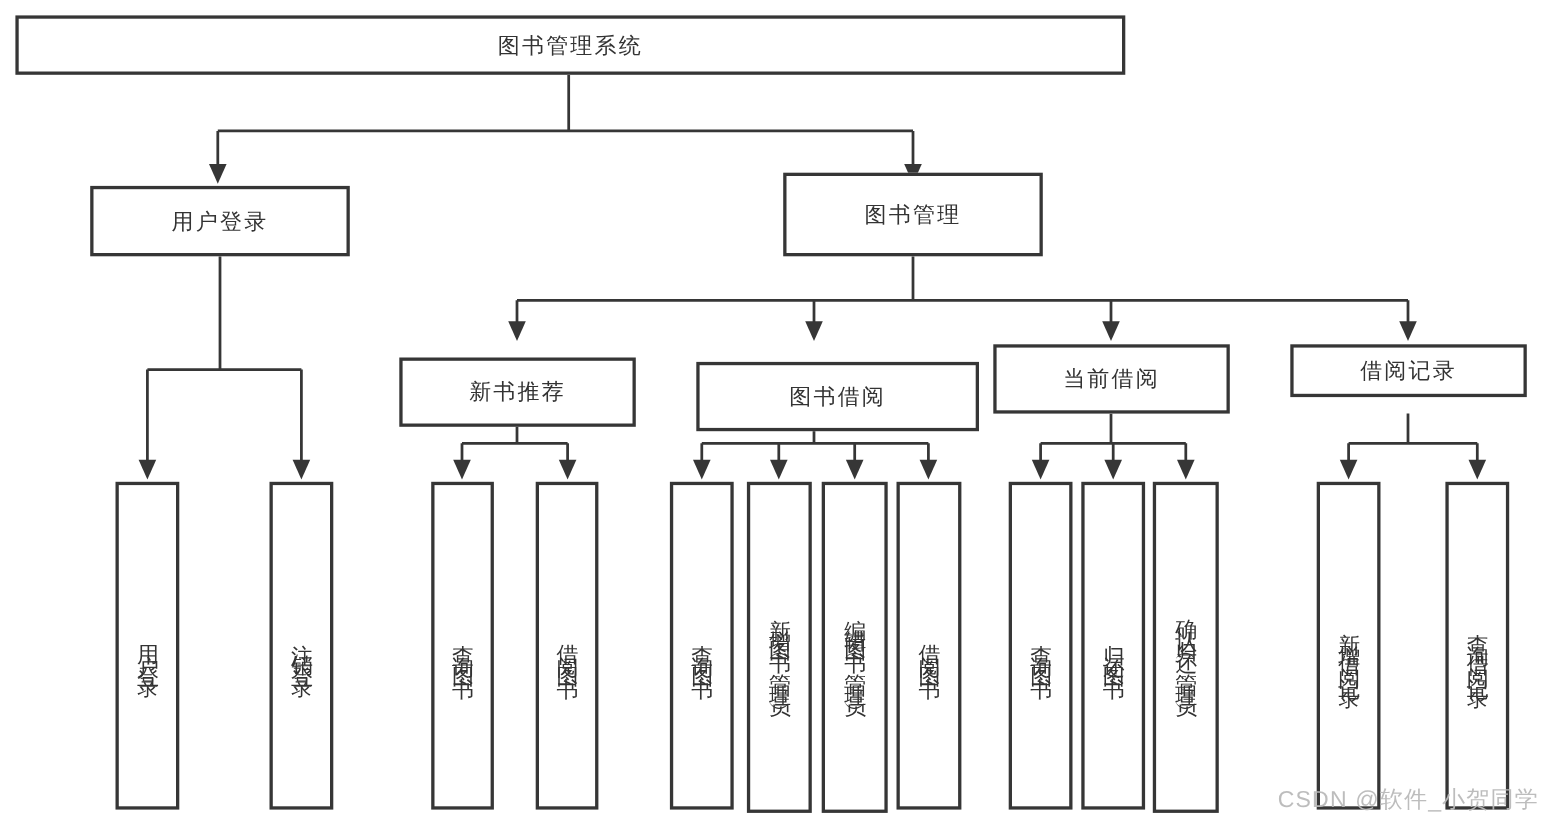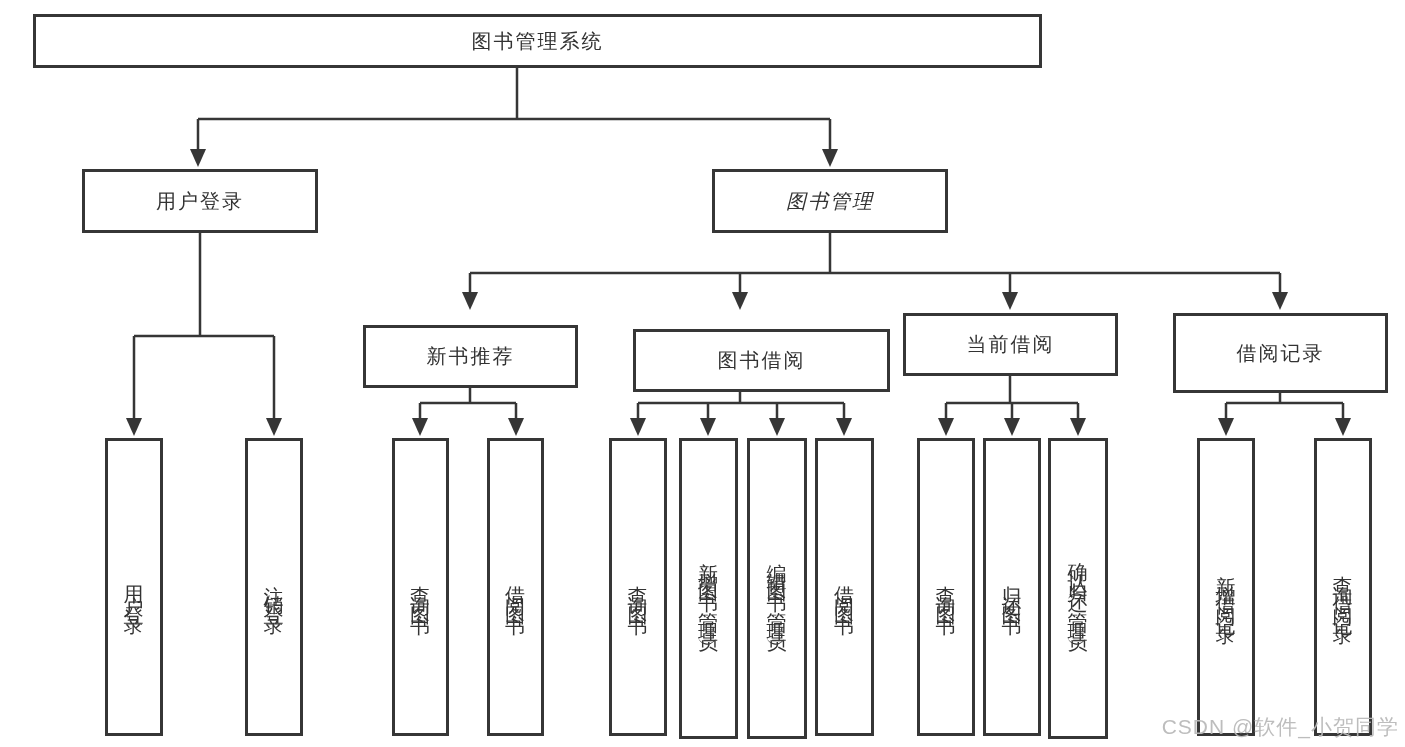--- a/index.html
+++ b/index.html
@@ -87,29 +87,29 @@
       <polygon points="769,418 785,418 777,436"></polygon>
       <polygon points="836,418 852,418 844,436"></polygon>
       <polygon points="938,418 954,418 946,436"></polygon>
       <polygon points="1004,418 1020,418 1012,436"></polygon>
       <polygon points="1070,418 1086,418 1078,436"></polygon>
       <polygon points="1218,418 1234,418 1226,436"></polygon>
       <polygon points="1335,418 1351,418 1343,436"></polygon>
     </g>
   </svg>
 
-  <div class="box h" style="left:14px; top:14px; width:1009px; height:54px;margin-left:19px;">图书管理系统</div>
+  <div class="box h" style="left:14px; top:14px; width:1009px; height:54px;">图书管理系统</div>
 
   <div class="box h" style="left:82px; top:169px; width:236px; height:64px;">用户登录</div>
-  <div class="box h" style="left:712px; top:169px; width:236px; height:64px;font-style:italic;">图书管理</div>
+  <div class="box h" style="left:712px; top:157px; width:236px; height:76px;">图书管理</div>
 
   <div class="box h" style="left:363px; top:313px; width:215px; height:63px;margin-top:12px;">新书推荐</div>
   <div class="box h" style="left:633px; top:329px; width:257px; height:63px;">图书借阅</div>
   <div class="box h" style="left:903px; top:313px; width:215px; height:63px;">当前借阅</div>
-  <div class="box h" style="left:1173px; top:313px; width:215px; height:80px;">借阅记录</div>
+  <div class="box h" style="left:1173px; top:313px; width:215px; height:48px;">借阅记录</div>
 
   <div class="box v" style="left:105px; top:438px; width:58px; height:298px;">用户登录</div>
   <div class="box v" style="left:245px; top:438px; width:58px; height:298px;">注销登录</div>
 
   <div class="box v" style="left:392px; top:438px; width:57px; height:298px;">查询图书</div>
   <div class="box v" style="left:487px; top:438px; width:57px; height:298px;">借阅图书</div>
 
   <div class="box v" style="left:609px; top:438px; width:58px; height:298px;">查询图书</div>
   <div class="box v" style="left:679px; top:438px; width:59px; height:301px;">新增图书（管理员）</div>
   <div class="box v" style="left:747px; top:438px; width:60px; height:301px;">编辑图书（管理员）</div>

